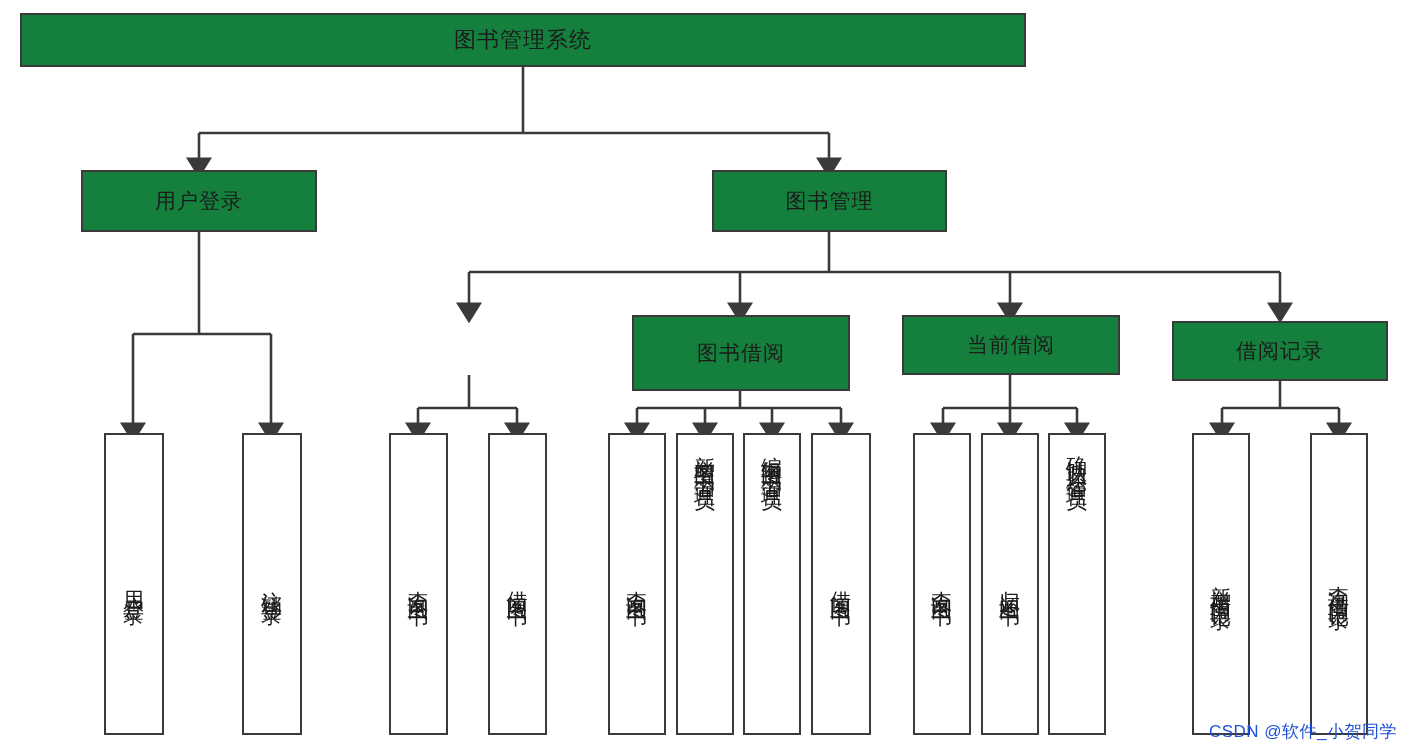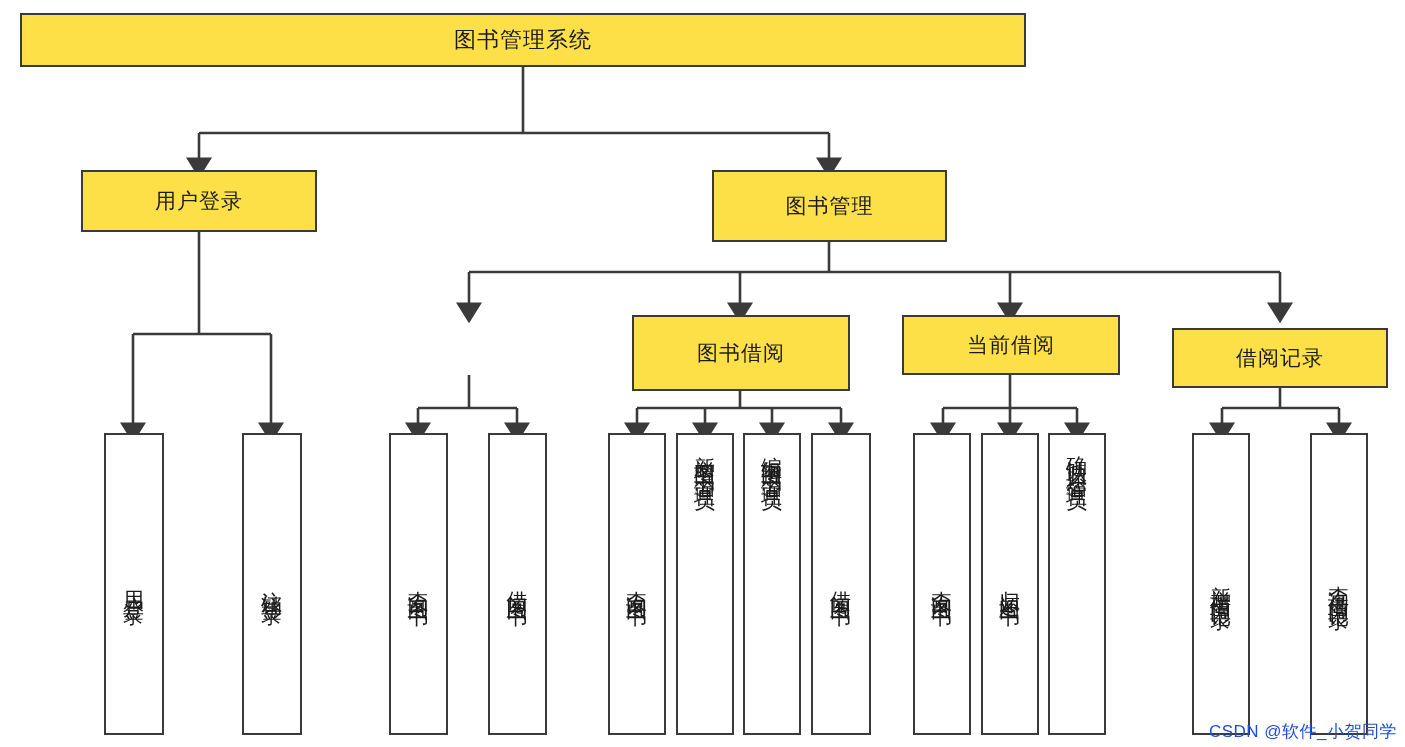--- a/index.html
+++ b/index.html
@@ -8,21 +8,21 @@
     background:#ffffff;
     font-family:"Liberation Sans","DejaVu Sans",sans-serif;
     overflow:hidden;
   }
   #stage{position:relative;width:1405px;height:747px;}
   svg.edges{position:absolute;left:0;top:0;width:1405px;height:747px;}
 
   .node{
     position:absolute;
     box-sizing:border-box;
-    background:#fde047;
+    background:#15803d;
     border:2.5px solid #3a3a3a;
     display:flex;
     align-items:center;
     justify-content:center;
     color:#1b1b1b;
   }
   .node .lbl{
     font-size:21px;
     line-height:1.15;
     letter-spacing:1px;
@@ -118,31 +118,31 @@
     </g>
   </svg>
 
   <div class="node root" style="left:20px;top:13px;width:1006px;height:54px;">
     <span class="lbl">图书管理系统</span>
   </div>
 
   <div class="node lvl2" style="left:81px;top:170px;width:236px;height:62px;">
     <span class="lbl">用户登录</span>
   </div>
-  <div class="node lvl2" style="left:712px;top:170px;width:235px;height:72px;">
+  <div class="node lvl2" style="left:712px;top:170px;width:235px;height:62px;">
     <span class="lbl">图书管理</span>
   </div>
 
   <div class="node lvl3" style="left:632px;top:315px;width:218px;height:76px;">
     <span class="lbl">图书借阅</span>
   </div>
   <div class="node lvl3" style="left:902px;top:315px;width:218px;height:60px;">
     <span class="lbl">当前借阅</span>
   </div>
-  <div class="node lvl3" style="left:1172px;top:328px;width:216px;height:60px;">
+  <div class="node lvl3" style="left:1172px;top:321px;width:216px;height:60px;">
     <span class="lbl">借阅记录</span>
   </div>
 
   <div class="leaf" style="left:104px;top:433px;width:60px;height:302px;">
     <span class="vlbl">用户登录</span>
   </div>
   <div class="leaf" style="left:242px;top:433px;width:60px;height:302px;">
     <span class="vlbl">注销登录</span>
   </div>
 

